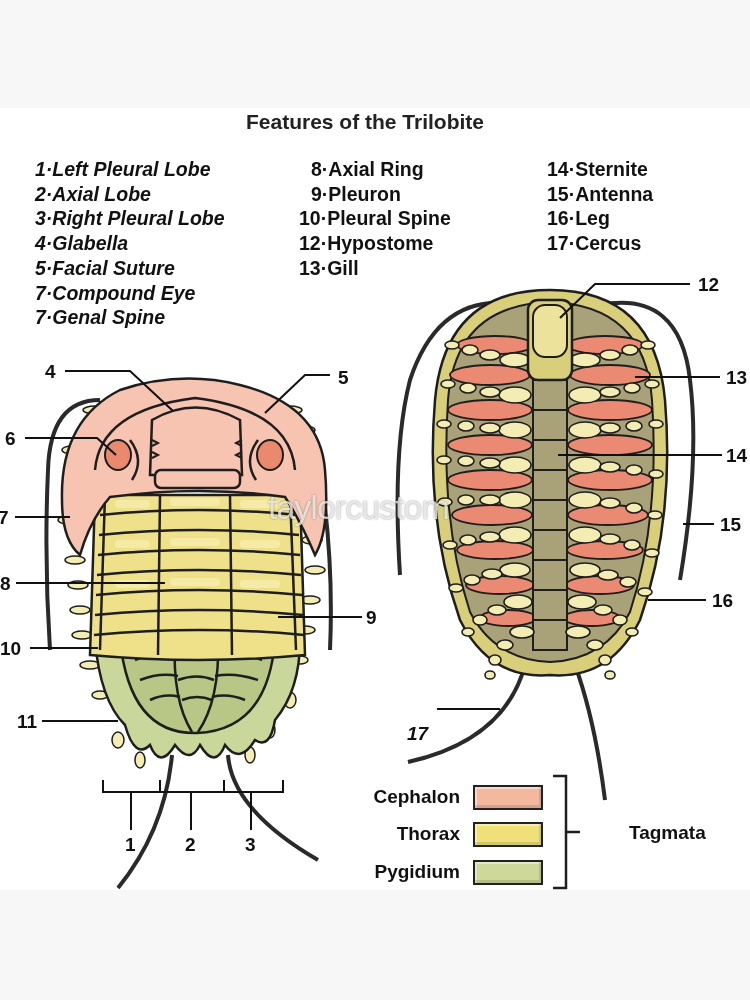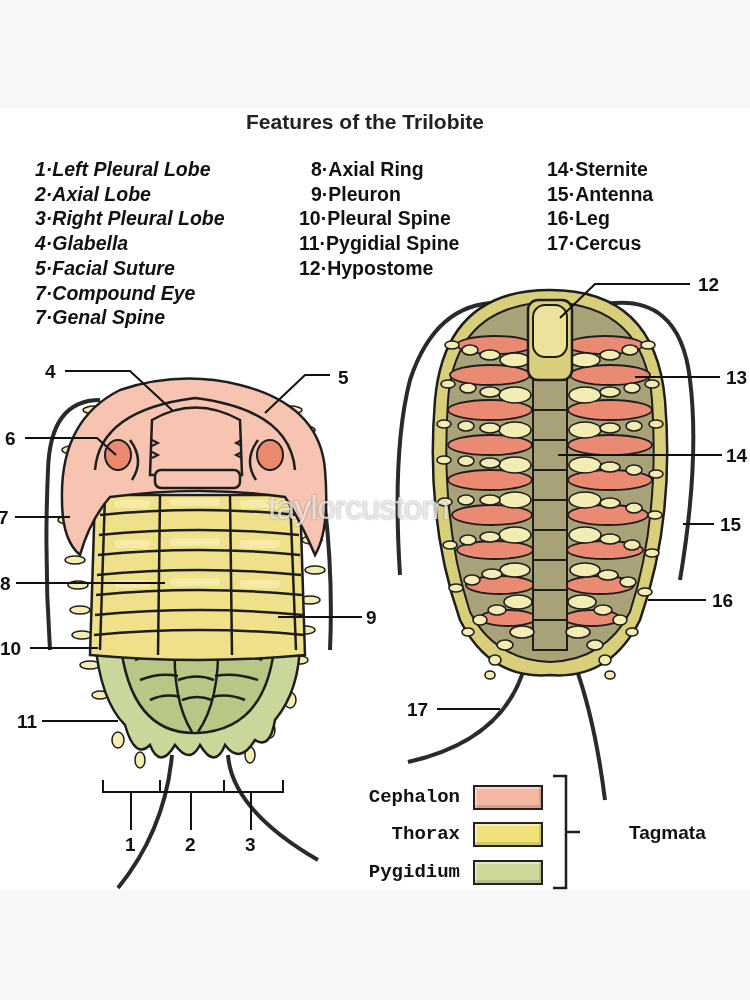--- a/index.html
+++ b/index.html
@@ -3,21 +3,21 @@
 <meta charset="utf-8">
 <style>
   html,body{margin:0;padding:0;}
   body{width:750px;height:1000px;background:#f7f7f7;position:relative;overflow:hidden;font-family:"Liberation Sans",sans-serif;}
   .canvas{position:absolute;left:0;top:108px;width:750px;height:782px;background:#ffffff;}
   .title{position:absolute;left:0;top:110px;width:730px;text-align:center;font-weight:bold;font-size:21px;color:#222;}
   .legend-col{position:absolute;top:157px;font-weight:bold;font-size:19.5px;color:#111;line-height:24.7px;}
   .legend-col div{white-space:nowrap;}
   .num{position:absolute;font-weight:bold;font-size:19px;color:#111;}
   svg.art{position:absolute;left:0;top:0;}
-  .tag-label{position:absolute;font-weight:bold;font-size:19px;color:#111;text-align:right;width:110px;font-family:Liberation Mono, monospace;}
+  .tag-label{position:absolute;font-weight:bold;font-size:19px;color:#111;text-align:right;width:110px;}
   .swatch{position:absolute;width:66px;height:21px;border:2px solid #222;box-shadow:inset -2px -3px 0 rgba(0,0,0,0.12), inset 2px 2px 0 rgba(255,255,255,0.45);}
   .tagmata{position:absolute;font-weight:bold;font-size:19px;color:#111;margin-left:44px;}
   .watermark{position:absolute;left:268px;top:488px;font-size:34px;color:rgba(255,255,255,0.75);letter-spacing:-1px;text-shadow:0 0 2px rgba(0,0,0,0.45);}
 </style>
 </head>
 <body>
 
 <div class="canvas"></div>
 
 <div class="title">Features of the Trilobite</div>
@@ -28,22 +28,22 @@
   <div>3·Right Pleural Lobe</div>
   <div>4·Glabella</div>
   <div>5·Facial Suture</div>
   <div>7·Compound Eye</div>
   <div>7·Genal Spine</div>
 </div>
 <div class="legend-col" style="left:299px;">
   <div style="padding-left:12px">8·Axial Ring</div>
   <div style="padding-left:12px">9·Pleuron</div>
   <div>10·Pleural Spine</div>
-  <div>11·Pygidial Spine</div>
   <div>12·Hypostome</div>
+  <div>13·Gill</div>
 </div>
 <div class="legend-col" style="left:547px;">
   <div>14·Sternite</div>
   <div>15·Antenna</div>
   <div>16·Leg</div>
   <div>17·Cercus</div>
 </div>
 
 <svg class="art" width="750" height="1000" viewBox="0 0 750 1000">
   <defs>
@@ -306,21 +306,21 @@
 <div class="num" style="left:17px;top:711px;">11</div>
 <div class="num" style="left:125px;top:834px;">1</div>
 <div class="num" style="left:185px;top:834px;">2</div>
 <div class="num" style="left:245px;top:834px;">3</div>
 
 <div class="num" style="left:698px;top:274px;">12</div>
 <div class="num" style="left:726px;top:367px;">13</div>
 <div class="num" style="left:726px;top:445px;">14</div>
 <div class="num" style="left:720px;top:514px;">15</div>
 <div class="num" style="left:712px;top:590px;">16</div>
-<div class="num" style="left:407px;top:699px;">17</div>
+<div class="num" style="left:407px;top:723px;font-style:italic;">17</div>
 
 <div class="tag-label" style="left:350px;top:786px;">Cephalon</div>
 <div class="swatch" style="left:473px;top:785px;background:#f4b8a0;"></div>
 <div class="tag-label" style="left:350px;top:823px;">Thorax</div>
 <div class="swatch" style="left:473px;top:822px;background:#f0e07a;"></div>
 <div class="tag-label" style="left:350px;top:861px;">Pygidium</div>
 <div class="swatch" style="left:473px;top:860px;background:#cdd89a;"></div>
 <div class="tagmata" style="left:585px;top:822px;">Tagmata</div>
 
 <div class="watermark">taylorcustom</div>

